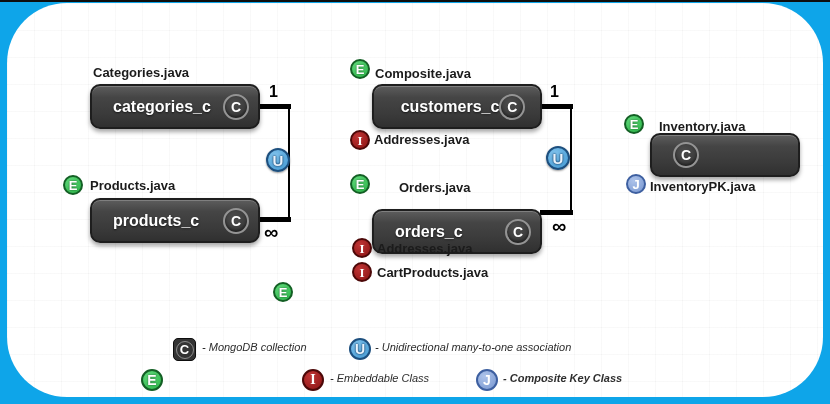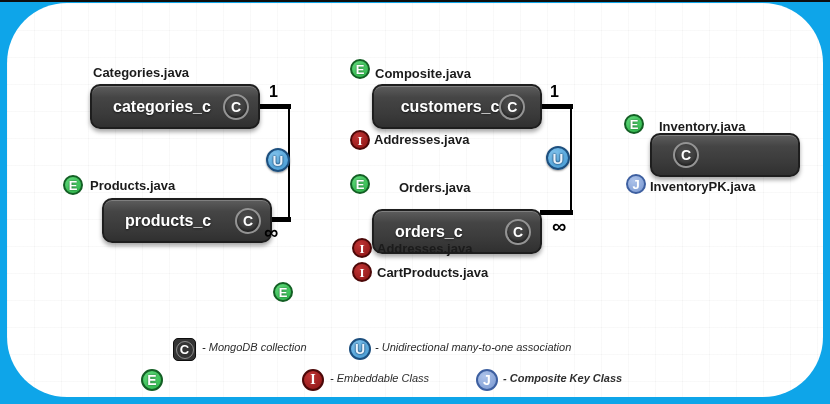--- a/index.html
+++ b/index.html
@@ -75,21 +75,21 @@
   <div class="topline"></div>
 
   <div class="file-label" style="left:93px;top:65px;">Categories.java</div>
   <div class="cbox" style="left:90px;top:84px;">
     <span class="box-text">categories_c</span>
     <span class="c-badge">C</span>
   </div>
 
   <div class="icn icn-e" style="left:63px;top:175px;">E</div>
   <div class="file-label" style="left:90px;top:178px;">Products.java</div>
-  <div class="cbox" style="left:102px;top:198px;">
+  <div class="cbox" style="left:90px;top:198px;">
     <span class="box-text">products_c</span>
     <span class="c-badge">C</span>
   </div>
 
   <div class="mult" style="left:269px;top:83px;">1</div>
   <div class="hbar" style="left:258px;top:104px;width:33px;"></div>
   <div class="vbar" style="left:288px;top:104px;height:118px;"></div>
   <div class="hbar" style="left:258px;top:217px;width:33px;"></div>
   <div class="icn icn-u u-node" style="left:266px;top:148px;">U</div>
   <div class="inf" style="left:264px;top:222px;">∞</div>

